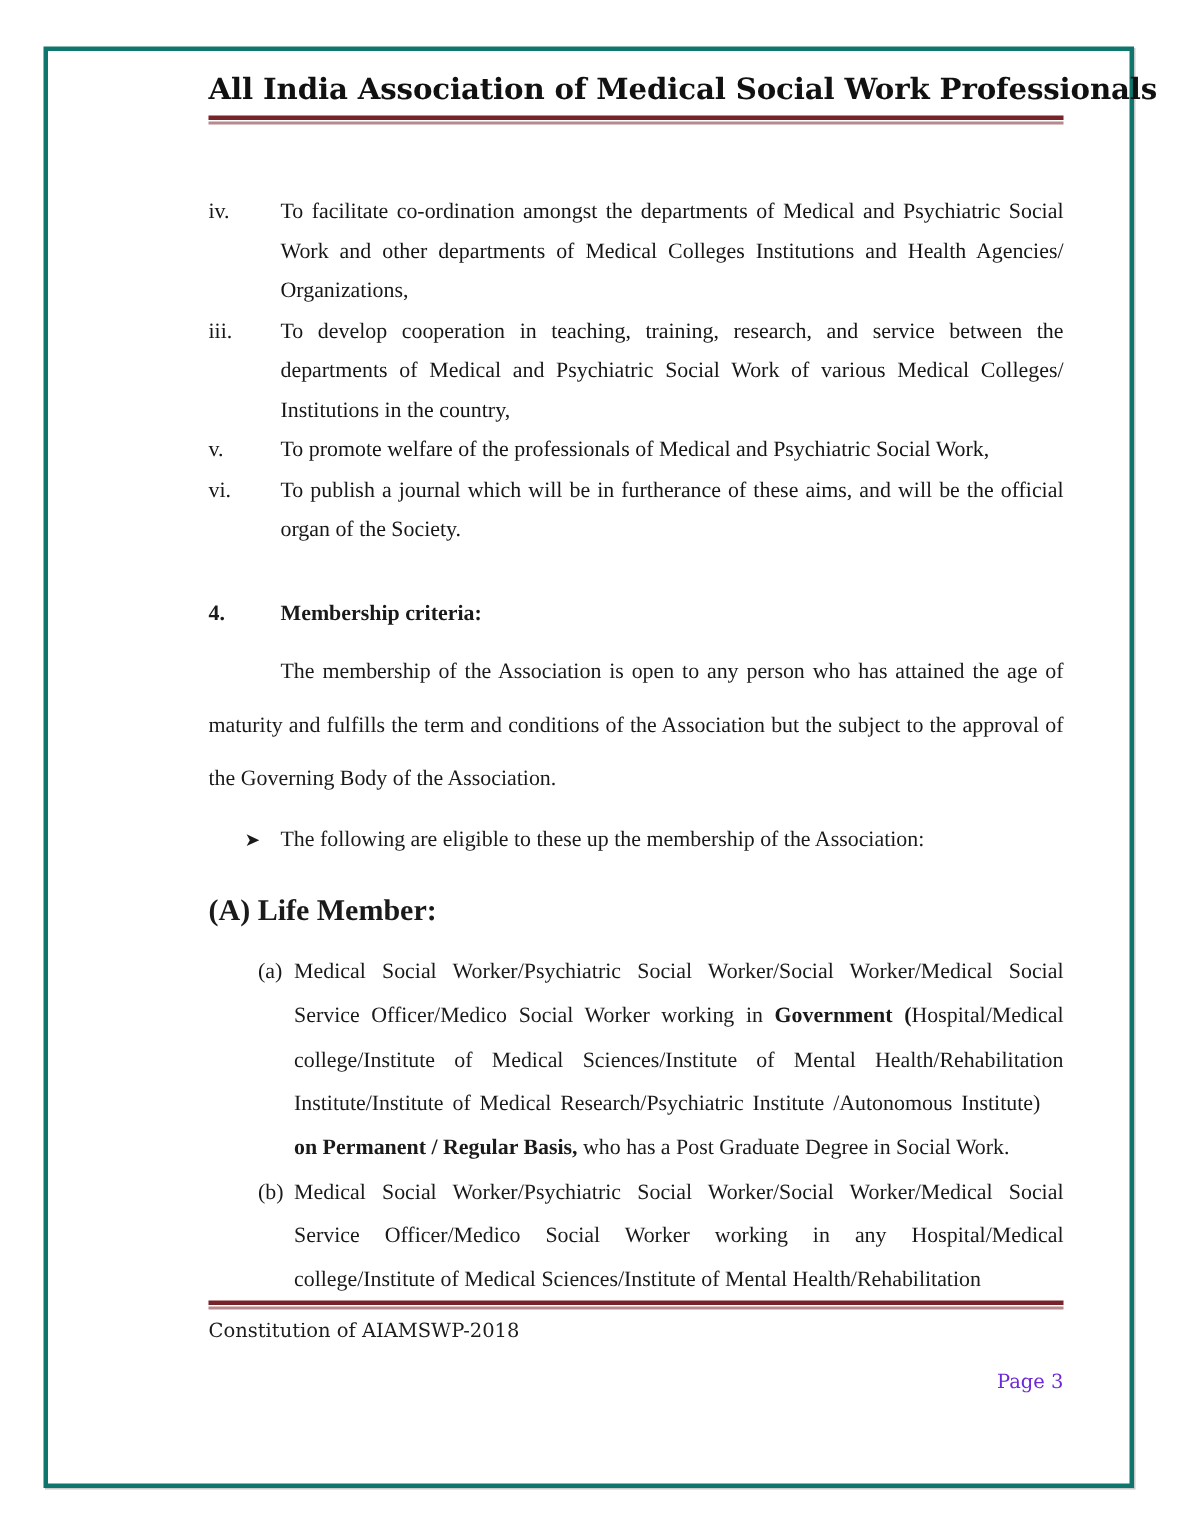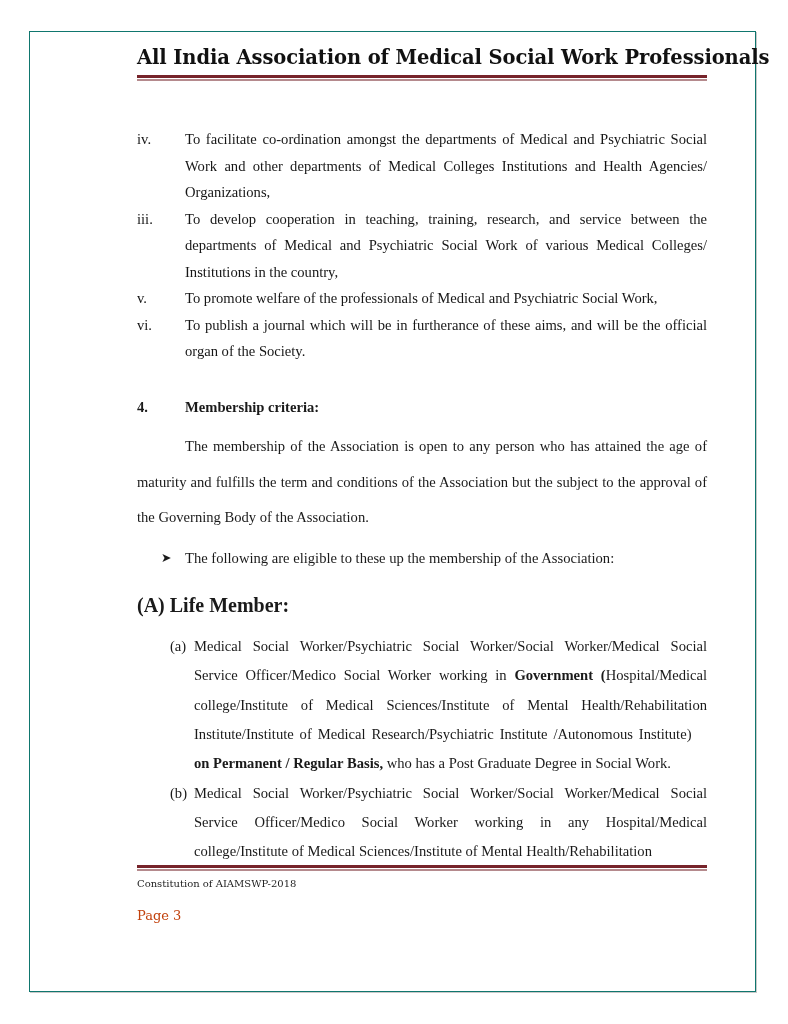--- a/index.html
+++ b/index.html
@@ -16,21 +16,21 @@
   }
 
   
   .page-sheet {
     position: absolute;
     left: 29px;
     top: 31px;
     width: 727px;
     height: 961px;
     background: #ffffff;
-    border: 1px solid #0f766e;
+    border: 3px solid #0f766e;
     box-sizing: border-box;
     box-shadow: 1px 1px 0 #c9c9c9;
   }
 
   .page-inner {
     position: absolute;
     left: 0; top: 0; right: 0; bottom: 0;
   }
 
   
@@ -195,29 +195,30 @@
   }
   .footer-rule .rule-thin {
     position: absolute;
     left: 0; right: 0; top: 4px;
     height: 1.5px;
     background: #b58a8d;
   }
   .footer-left {
     margin-top: 7px;
     font-family: "DejaVu Serif", "Liberation Serif", serif;
-    font-size: 10px;
+    font-size: 13px;
     color: #1d1d1d;
     text-align: left;
   }
   .footer-right {
     margin-top: 19px;
     font-family: "DejaVu Serif", "Liberation Serif", serif;
     font-size: 13px;
-    color: #c2410c;
+    color: #6d28d9;
+    text-align: right;
   }
 </style>
 </head>
 <body>
 
 <div class="page-sheet">
   <div class="page-inner">
 
     <div class="doc-header">
       <div class="doc-title">All India Association of Medical Social Work Professionals</div>

